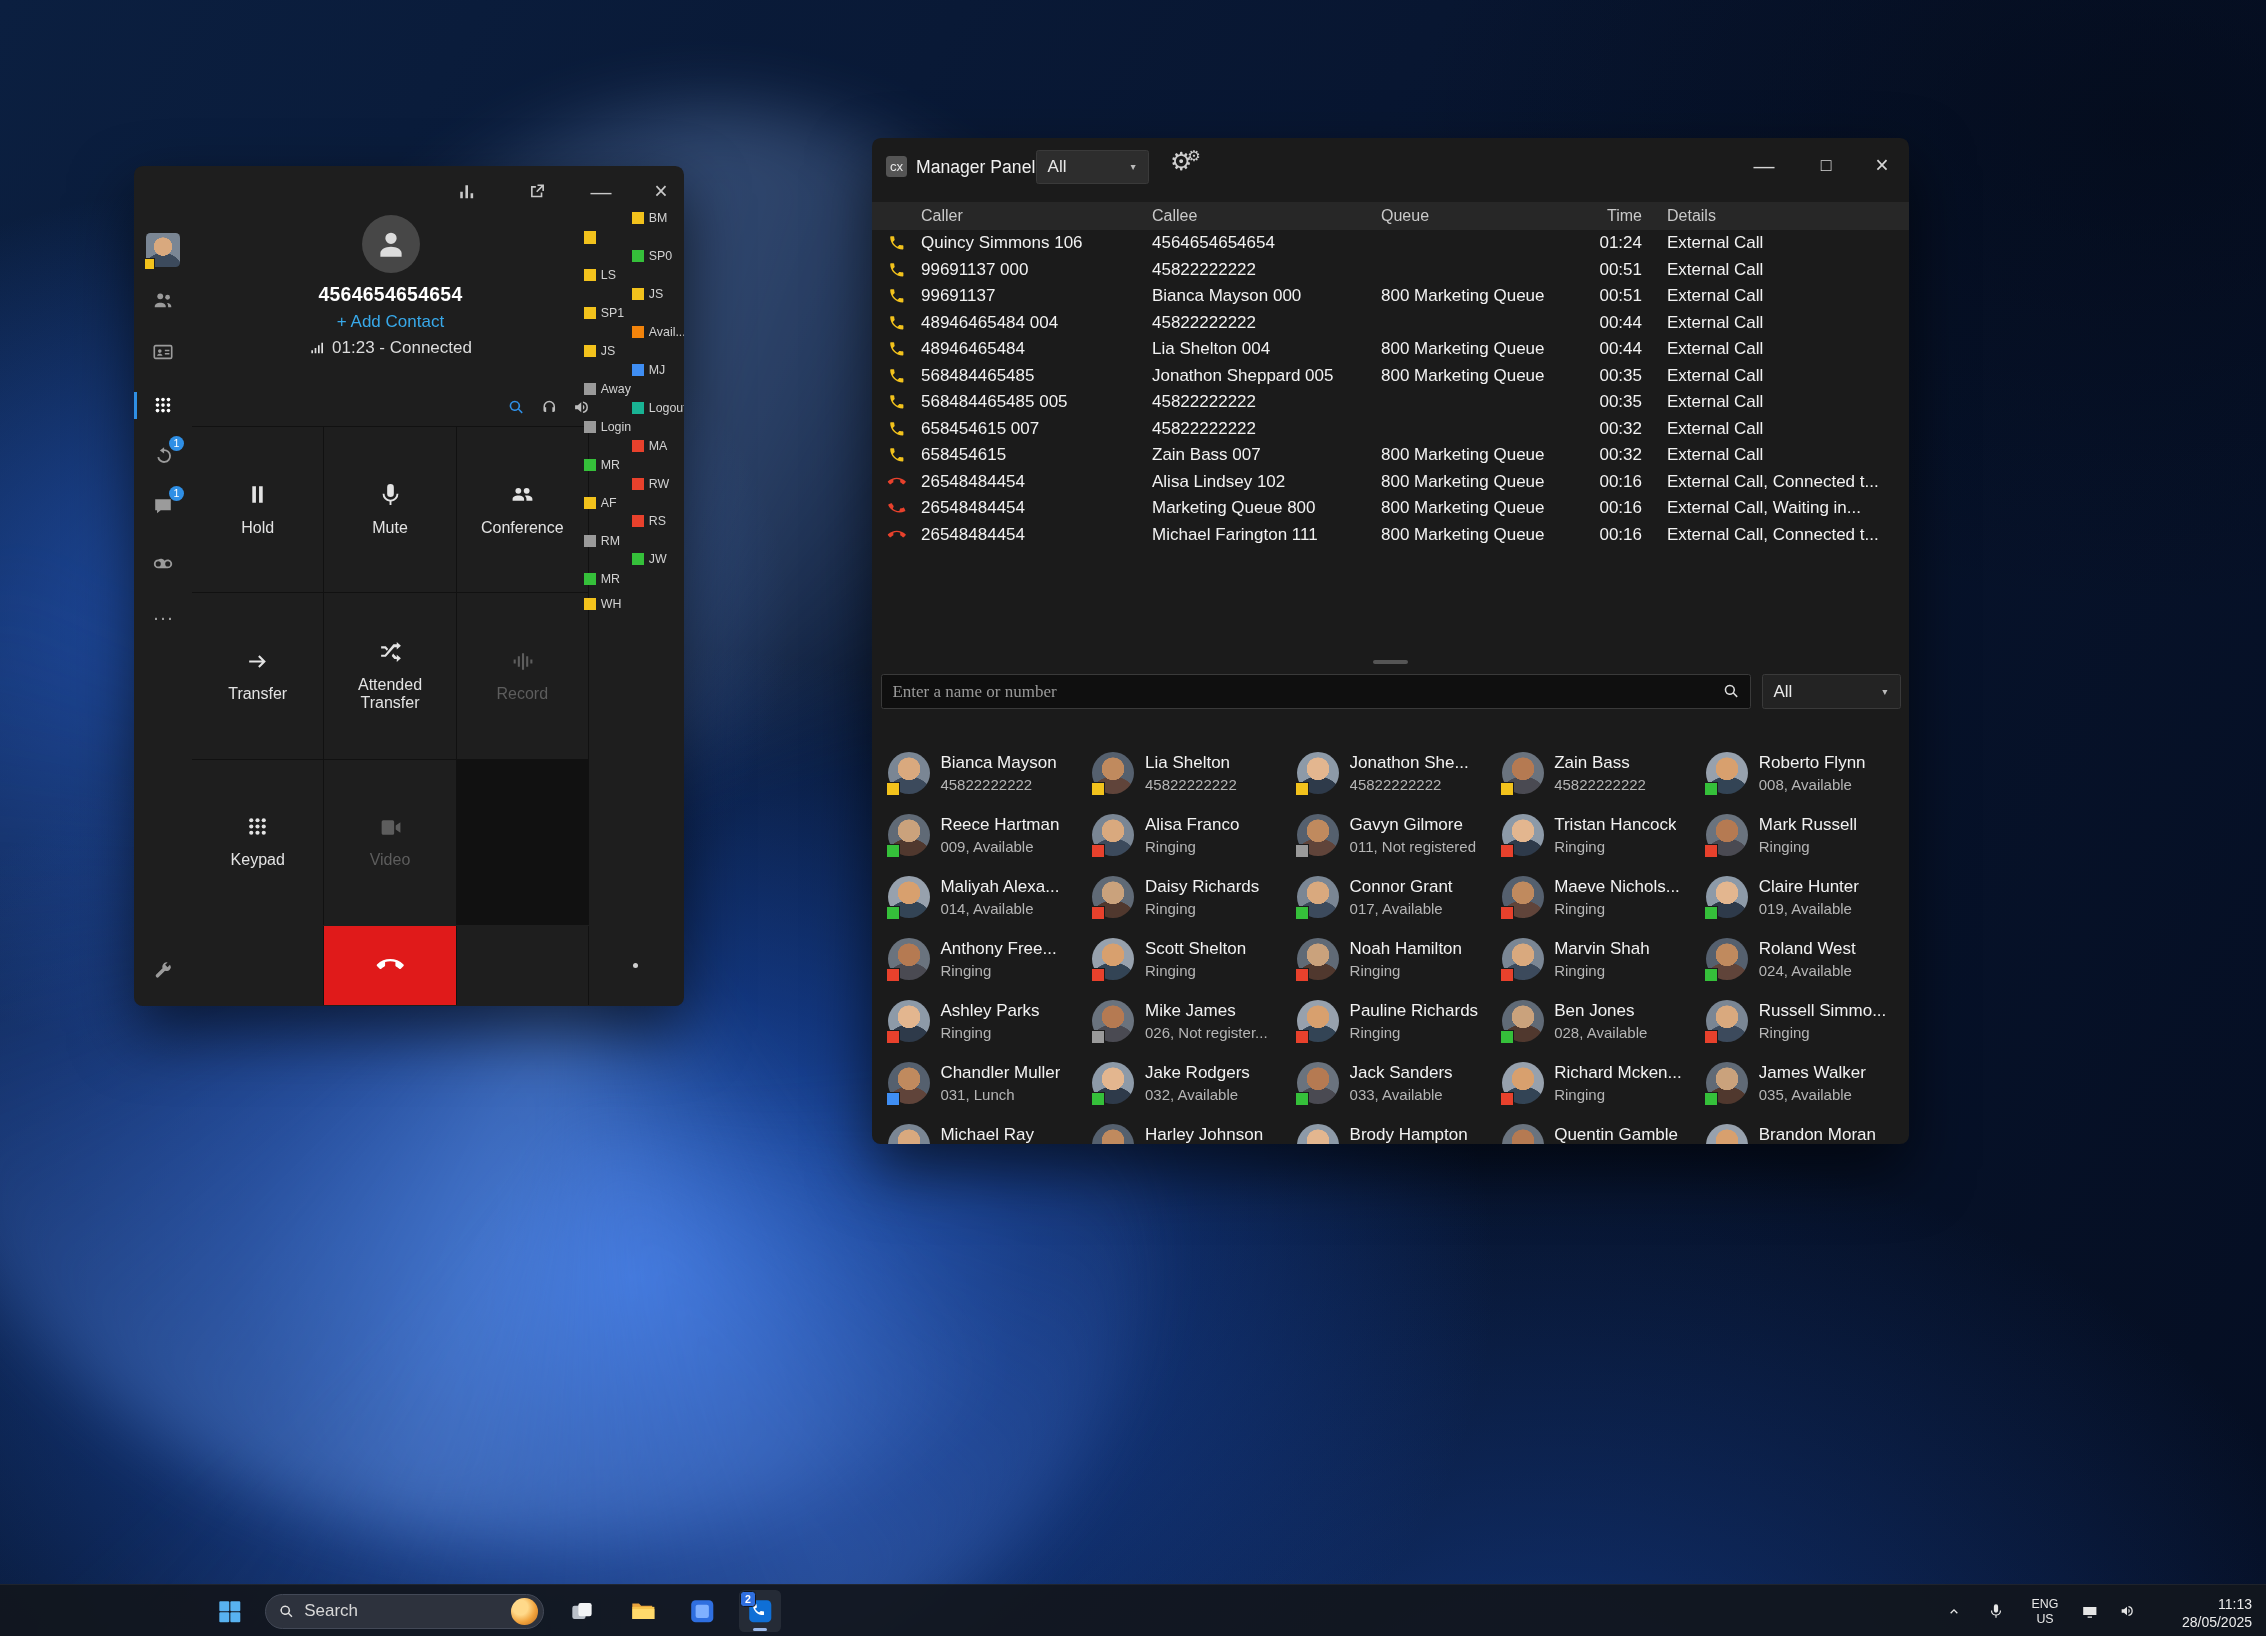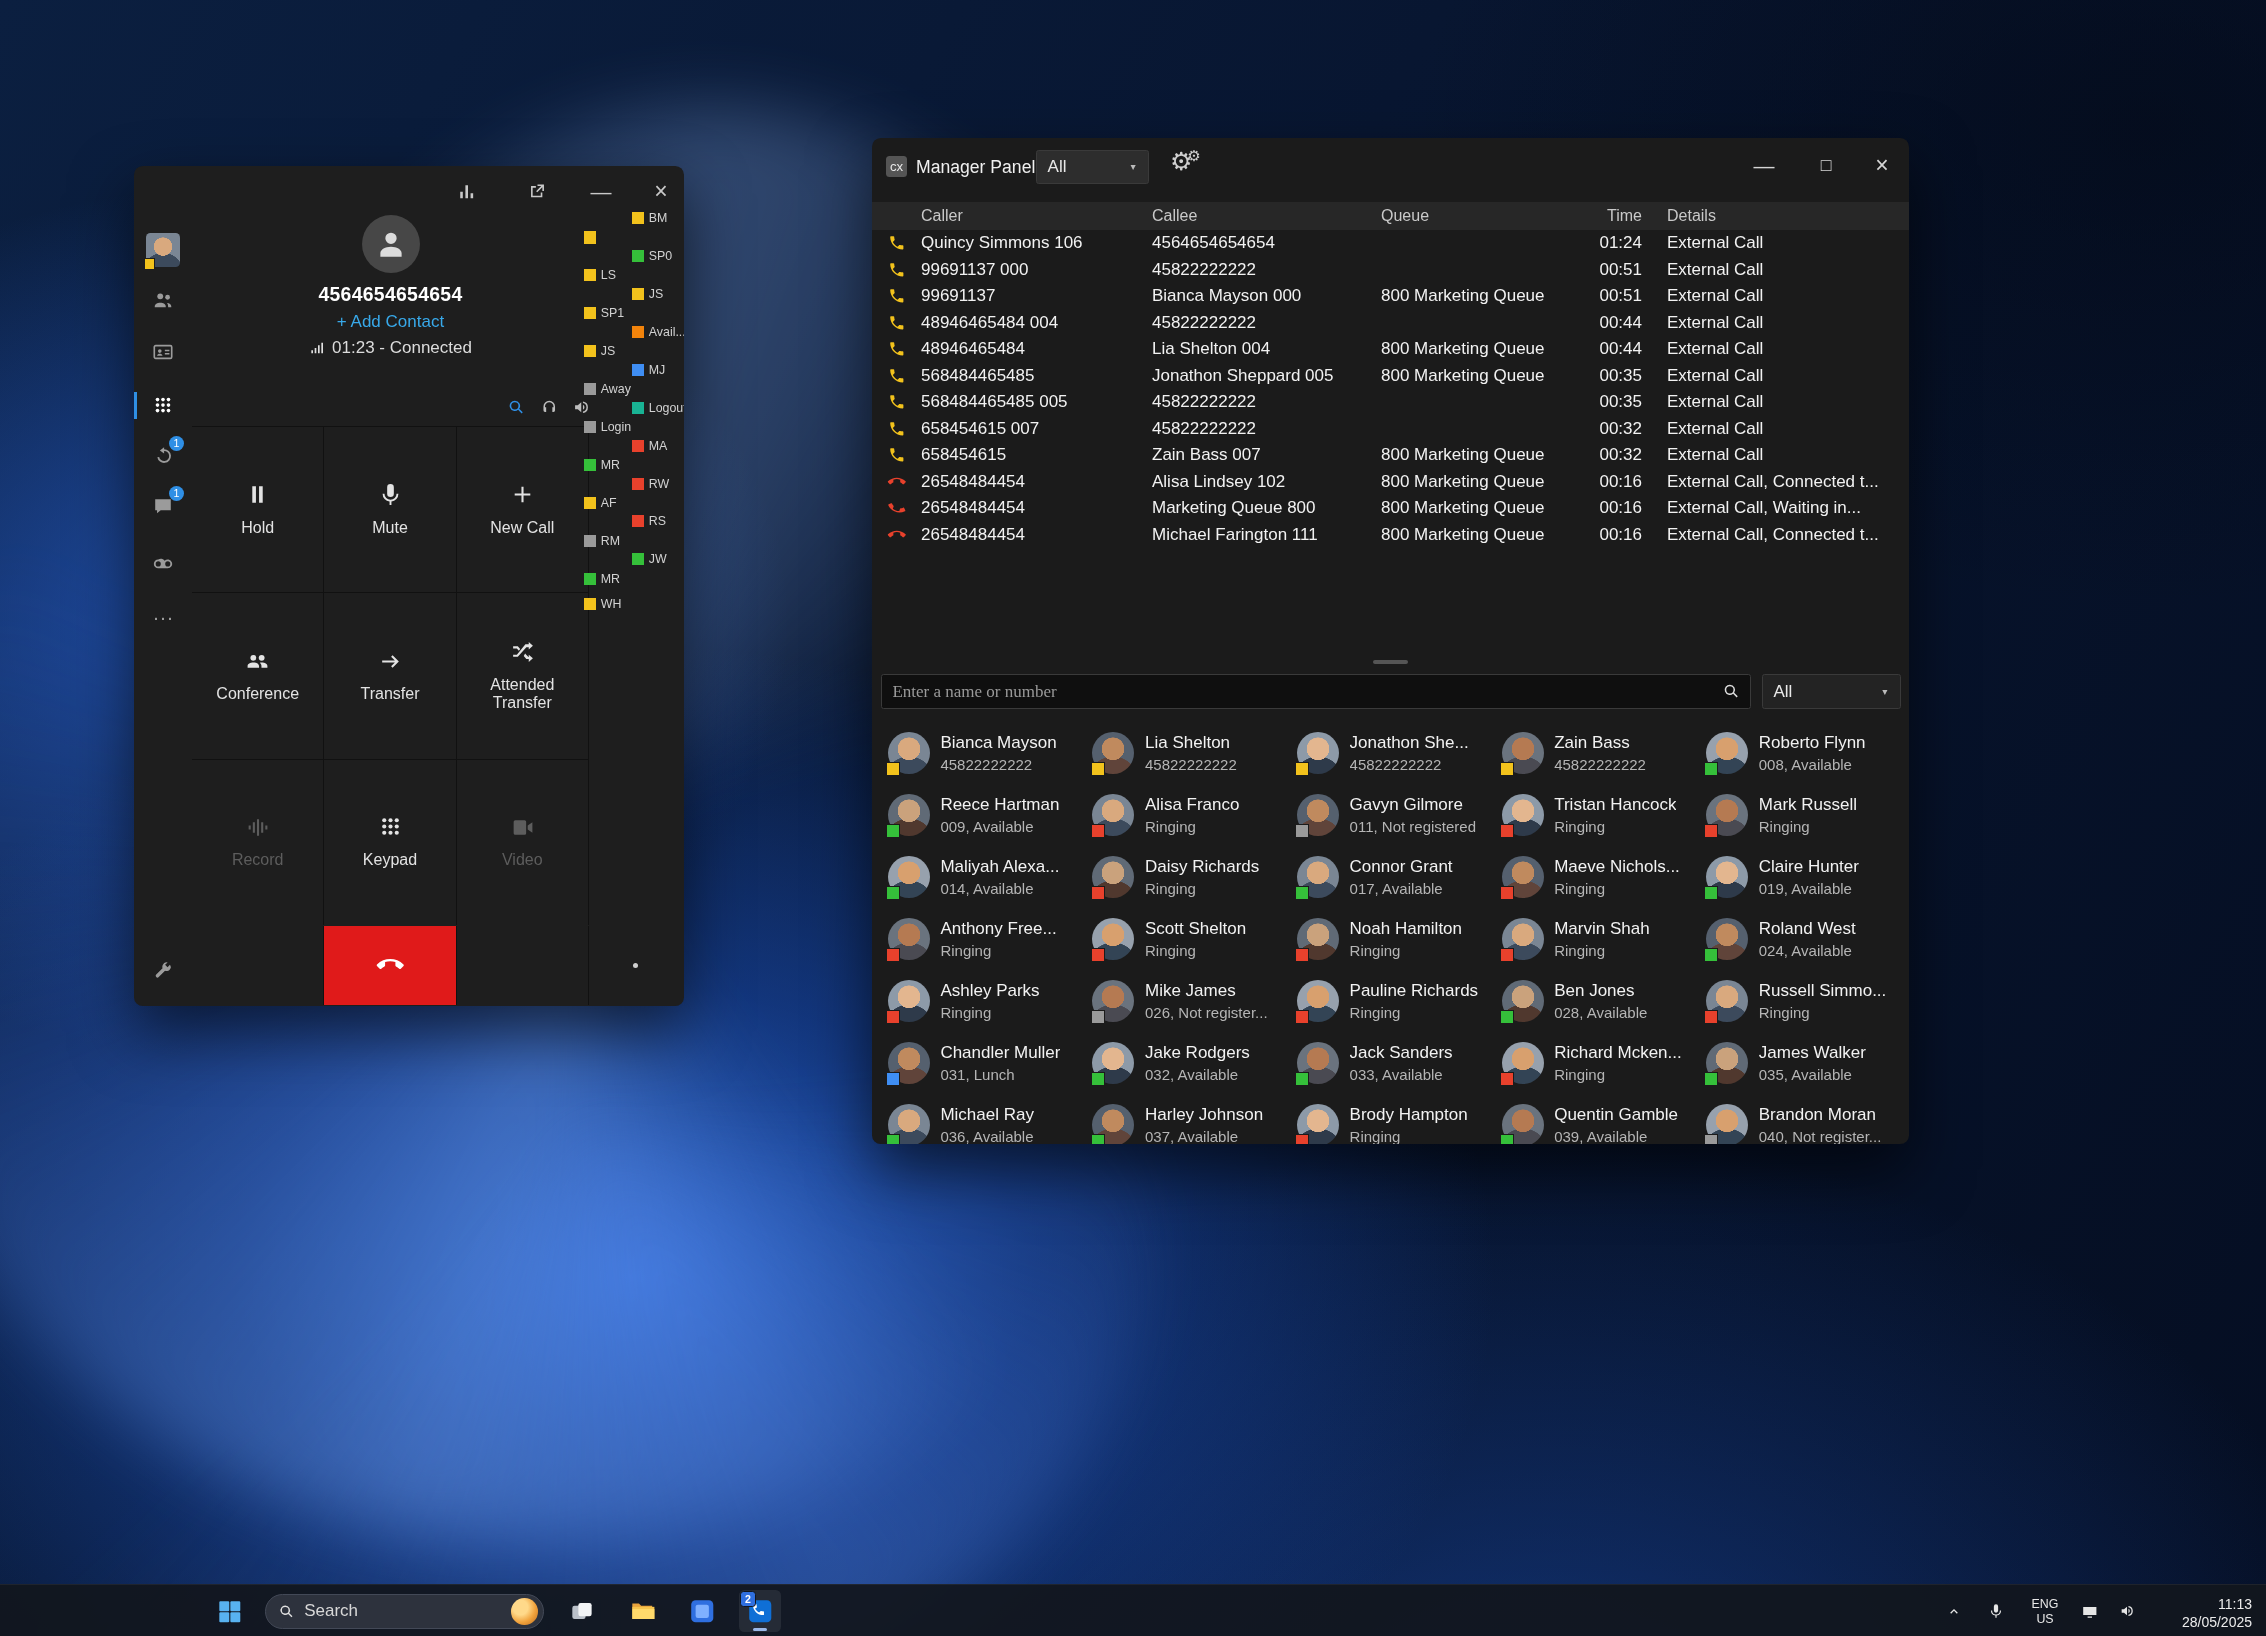--- a/index.html
+++ b/index.html
@@ -117,21 +117,21 @@
 
   .m-search { position:absolute; left:8.8px; top:536px; height:35px; width:1020px; display:flex; gap:10.6px; }
   .search-wrap { position:relative; flex:1; }
   .search-input { width:100%; height:35px; background:#0f0f0f; border:0.9px solid #3a3a3a; border-radius:2.6px; color:#e8e8e8;
                   font-size:17px; padding:0 39px 0 10.6px; outline:none; font-family:Liberation Serif, serif; }
   .search-input::placeholder { color:#9a9a9a; }
   .search-ic { position:absolute; right:10.6px; top:8px; font-size:18.5px; color:#dddddd; }
   .search-filter { width:139px; height:35px; background:#232323; border:0.9px solid #3a3a3a; border-radius:2.6px;
                    display:flex; align-items:center; justify-content:space-between; padding:0 10.6px; font-size:17px; cursor:pointer; }
 
-  .contacts { position:absolute; left:7px; top:584px; width:1023px; display:grid;
+  .contacts { position:absolute; left:7px; top:604px; width:1023px; display:grid;
               grid-template-columns:repeat(5,1fr); grid-auto-rows:62px; }
   .contact { display:flex; align-items:center; gap:10.6px; padding:0 8.8px; cursor:pointer; overflow:hidden; }
   .avatar { position:relative; width:42px; height:42px; border-radius:50%; flex:0 0 auto; }
   .st-sq { position:absolute; left:-1.8px; bottom:-1.8px; width:14px; height:14px; border:1.8px solid #1b1b1b; }
   .av0 { background:radial-gradient(circle at 50% 40%, #d9a97e 0 34%, transparent 35%), radial-gradient(circle at 50% 118%, #3c4a5c 0 46%, transparent 47%), #7a8694; }
   .av1 { background:radial-gradient(circle at 50% 40%, #c08a5e 0 34%, transparent 35%), radial-gradient(circle at 50% 118%, #60443a 0 46%, transparent 47%), #55606e; }
   .av2 { background:radial-gradient(circle at 50% 40%, #e3b68f 0 34%, transparent 35%), radial-gradient(circle at 50% 118%, #2e3a4a 0 46%, transparent 47%), #8d9aa8; }
   .av3 { background:radial-gradient(circle at 50% 40%, #b57a52 0 34%, transparent 35%), radial-gradient(circle at 50% 118%, #4a4a52 0 46%, transparent 47%), #6a737e; }
   .av4 { background:radial-gradient(circle at 50% 40%, #d8a06e 0 34%, transparent 35%), radial-gradient(circle at 50% 118%, #334455 0 46%, transparent 47%), #97a1ad; }
   .av5 { background:radial-gradient(circle at 50% 40%, #caa27c 0 34%, transparent 35%), radial-gradient(circle at 50% 118%, #50382e 0 46%, transparent 47%), #606a76; }
@@ -298,28 +298,20 @@
           <span class="icn">
             <svg viewBox="0 0 24 24">
               <path d="M12 14.5a3.2 3.2 0 0 0 3.2-3.2V5.2a3.2 3.2 0 0 0-6.4 0v6.1A3.2 3.2 0 0 0 12 14.5zm5.8-3.2a5.8 5.8 0 0 1-11.6 0H4.4a7.6 7.6 0 0 0 6.7 7.5V22h1.8v-3.2a7.6 7.6 0 0 0 6.7-7.5z"></path>
             </svg>
           </span>
           <div class="dial-lbl">Mute</div>
         </div>
         <div class="dial-btn">
           <span class="icn">
             <svg viewBox="0 0 24 24">
-              <path d="M11 4.5h2V11h6.5v2H13v6.5h-2V13H4.5v-2H11z"></path>
-            </svg>
-          </span>
-          <div class="dial-lbl">New Call</div>
-        </div>
-        <div class="dial-btn">
-          <span class="icn">
-            <svg viewBox="0 0 24 24">
               <circle cx="8" cy="8.5" r="2.8"></circle>
               <circle cx="16" cy="8.5" r="2.8"></circle>
               <path d="M8 13c-3.1 0-5.5 1.4-5.5 3.4V18h11v-1.6C13.5 14.4 11.1 13 8 13zm8 0c-.6 0-1.2.06-1.75.17.95.8 1.55 1.8 1.55 3.23V18h5.7v-1.6c0-2-2.4-3.4-5.5-3.4z"></path>
             </svg>
           </span>
           <div class="dial-lbl">Conference</div>
         </div>
         <div class="dial-btn">
           <span class="icn">
             <svg viewBox="0 0 24 24">

